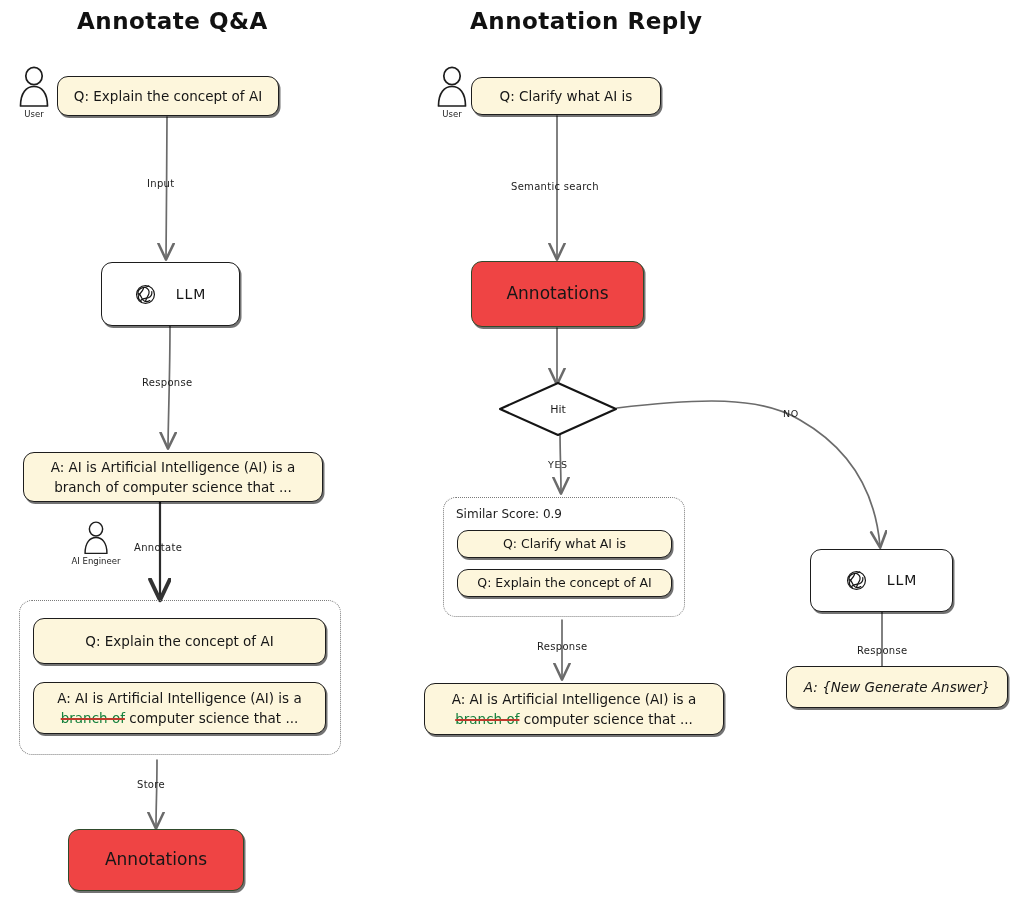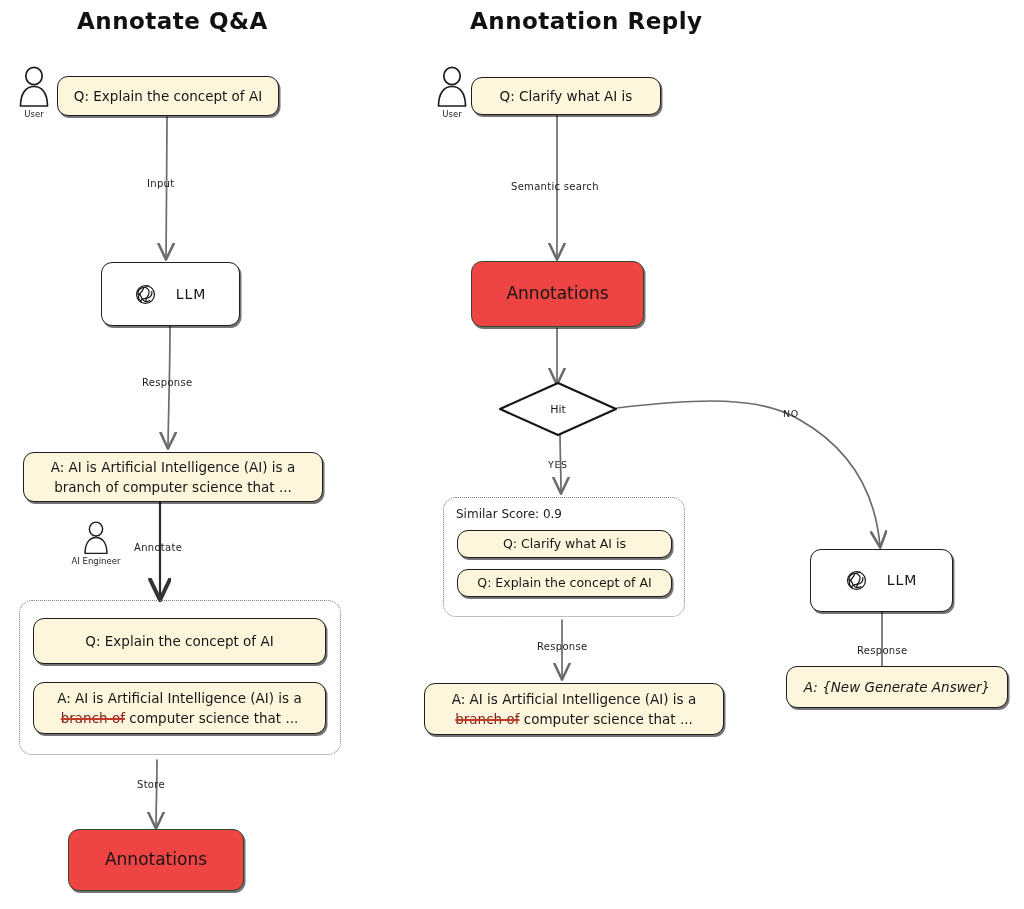--- a/index.html
+++ b/index.html
@@ -38,21 +38,21 @@
   .label.caps{font-size:9.5px;letter-spacing:.6px;}
 
   .actor{position:absolute;display:flex;flex-direction:column;align-items:center;width:56px;}
   .actor .nm{font-size:8.5px;margin-top:1px;color:#1d1d1d;white-space:nowrap;text-align:center;}
 
   .group{
     position:absolute;box-sizing:border-box;
     border:1.7px dotted #7a7a7a;border-radius:13px;background:transparent;
   }
 
-  .strike{color:#7f1d1d;text-decoration:line-through;text-decoration-color:#c0392b;text-decoration-thickness:1.6px;margin-top:27px;}
+  .strike{color:#15803d;text-decoration:line-through;text-decoration-color:#c0392b;text-decoration-thickness:1.6px;margin-top:27px;}
 
   .llmrow{display:flex;align-items:center;gap:20px;justify-content:center;}
   .llmtxt{font-size:14px;letter-spacing:1px;}
 
   .score{position:absolute;font-size:12px;color:#1c1c1c;}
 </style>
 </head>
 <body>
 
 <div id="canvas">

